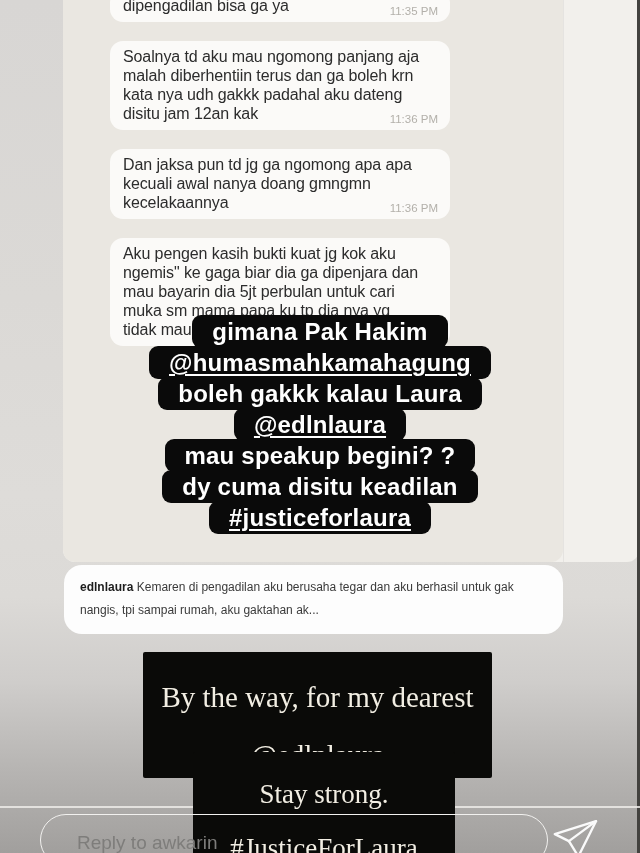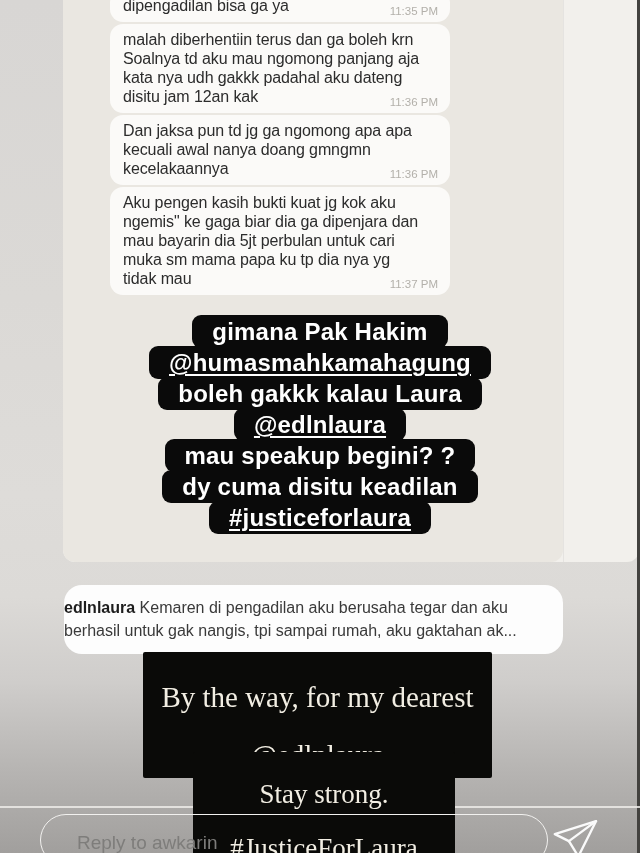--- a/index.html
+++ b/index.html
@@ -4,41 +4,41 @@
 <style>
   html,body{margin:0;padding:0;background:#222;}
   .canvas{
     position:relative;width:640px;height:853px;overflow:hidden;
     background:linear-gradient(180deg,#d8d6d4 0%,#dbd9d6 35%,#dedcd9 58%,#dcdad7 70%,#cfcdcb 80%,#b7b5b3 90%,#a19f9d 100%);
     font-family:"Liberation Sans",sans-serif;
   }
   
   .chat-shot{position:absolute;left:63px;top:0;width:576px;height:562px;background:#f2f0ec;border-radius:0 0 12px 12px;overflow:hidden;}
   .chat-area{position:absolute;left:0;top:0;width:500px;height:562px;background:#eae7e1;border-radius:0 0 12px 12px;overflow:hidden;}
-  .messages{display:flex;flex-direction:column;gap:2px;padding-left:47px;}
+  .messages{display:flex;flex-direction:column;gap:19px;padding-left:47px;}
   .bubble{position:relative;width:314px;background:#fbfaf8;border-radius:13px;padding:6px 13px 7px;}
   .bubble:first-child{margin-top:-10px;}
   .bubble-line{font-size:16px;line-height:19px;color:#2c2c2c;letter-spacing:-0.1px;}
   .bubble-time{position:absolute;right:12px;bottom:5px;font-size:11.5px;color:#b3b0aa;}
   .strip-seam{position:absolute;left:500px;top:0;width:1px;height:562px;background:rgba(0,0,0,0.05);}
   
   .edge-line{position:absolute;right:0;top:0;width:3px;height:853px;background:#43423f;}
   
   .overlay-block{position:absolute;left:0;top:317px;width:100%;text-align:center;}
   .ov-row{margin-top:-2px;}
   .ov-line{
     display:inline-block;background:#0a0a0a;color:#ffffff;
     font-weight:700;font-size:24px;line-height:27px;padding:3px 20px;border-radius:9px;letter-spacing:0.2px;
   }
   .ov-line.u{text-decoration:underline;text-decoration-thickness:2px;text-underline-offset:3px;}
   
   .caption{
     position:absolute;left:64px;top:565px;width:499px;box-sizing:border-box;
-    background:#fdfdfd;border-radius:18px;padding:11px 0 12px;
-    font-size:16px;line-height:23px;color:#3a3a3a;margin-top:20px;
+    background:#fdfdfd;border-radius:18px;padding:11px 16px 12px;
+    font-size:12px;line-height:23px;color:#3a3a3a;
   }
   .cap-user{font-weight:700;color:#1d1d1d;}
   
   .serif-block{position:absolute;background:#0a0a08;text-align:center;border-radius:2px;}
   .sb1{left:143px;top:652px;width:349px;padding:4px 0 6px;}
   .sb2{left:193px;top:752px;width:254px;padding:3px 4px 6px;z-index:2;}
   .s-line{font-family:"Liberation Serif",serif;color:#f2eee3;margin-top:24px;}
   .sb1 .s-line{font-size:29px;line-height:34px;}
   .sb2 .s-line{font-size:27px;line-height:30px;}
   .s-line.u{text-decoration:underline;text-decoration-thickness:1.5px;text-underline-offset:4px;}
@@ -62,22 +62,22 @@
       <div class="messages">
   <div class="bubble">
     <div class="bubble-lines">
               <div class="bubble-line">dipengadilan bisa ga ya</div>
             </div>
     <span class="bubble-time">11:35 PM</span>
   </div>
 
   <div class="bubble">
     <div class="bubble-lines">
+              <div class="bubble-line">Soalnya td aku mau ngomong panjang aja</div>
               <div class="bubble-line">malah diberhentiin terus dan ga boleh krn</div>
-              <div class="bubble-line">Soalnya td aku mau ngomong panjang aja</div>
               <div class="bubble-line">kata nya udh gakkk padahal aku dateng</div>
               <div class="bubble-line">disitu jam 12an kak</div>
             </div>
     <span class="bubble-time">11:36 PM</span>
   </div>
 
   <div class="bubble">
     <div class="bubble-lines">
               <div class="bubble-line">Dan jaksa pun td jg ga ngomong apa apa</div>
               <div class="bubble-line">kecuali awal nanya doang gmngmn</div>

